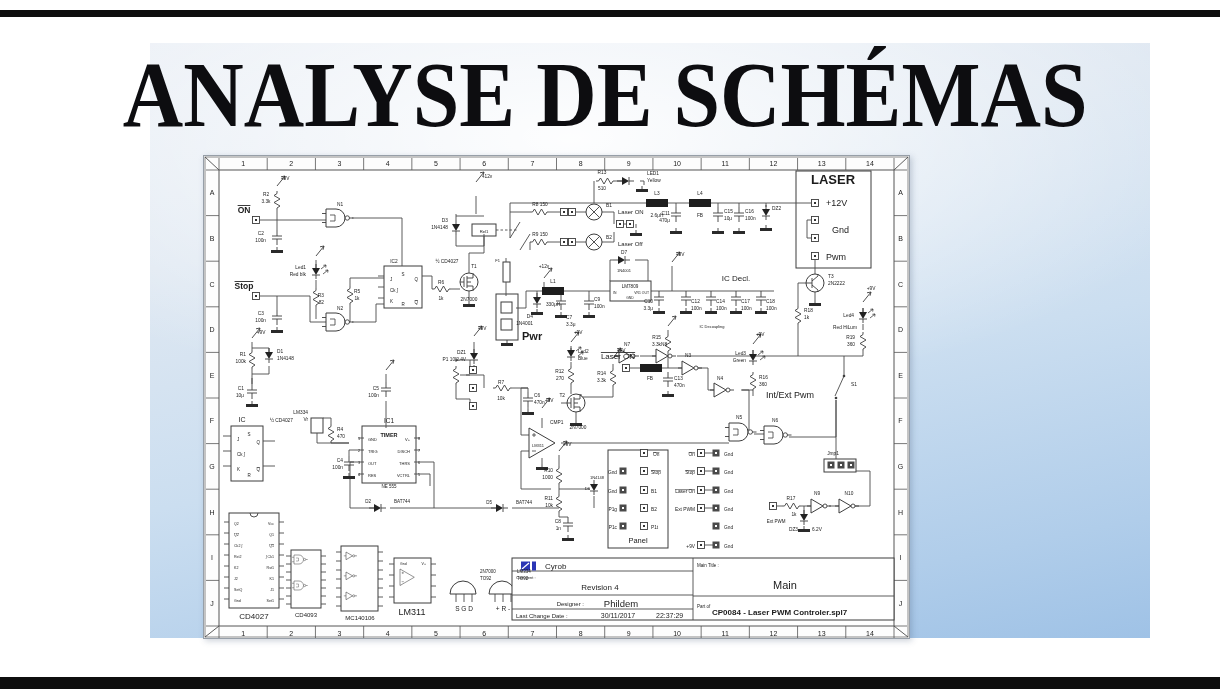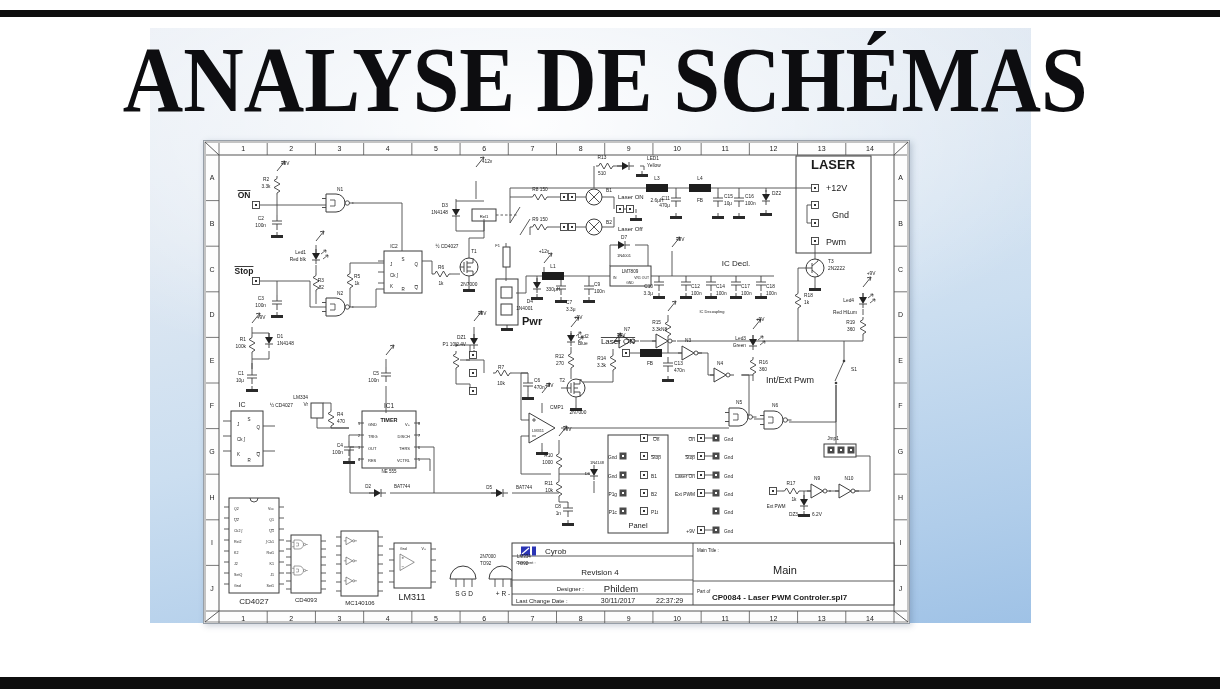--- a/index.html
+++ b/index.html
@@ -1,21 +1,21 @@
 <!DOCTYPE html>
 <html><head>
 <meta charset="utf-8">
 <style>
   html,body{margin:0;padding:0;background:#fff;}
   #stage{position:relative;width:1220px;height:695px;background:#fff;overflow:hidden;
          font-family:"Liberation Sans","DejaVu Sans",sans-serif;}
   .bar{position:absolute;left:0;width:1220px;background:#0e0e0e;}
   #bar-top{top:10px;height:7px;}
   #bar-bottom{top:677px;height:12px;}
-  #slide{position:absolute;left:150px;top:28px;width:881px;height:595px;
+  #slide{position:absolute;left:150px;top:43px;width:1000px;height:595px;
     background:
       radial-gradient(ellipse 120% 80% at 42% 16%, rgba(255,255,255,.95) 0%, rgba(255,255,255,0) 55%),
       linear-gradient(168deg,#e9eef5 0%,#dfe8f2 28%,#cbdef0 58%,#b0cdea 85%,#9fc2e6 100%);}
   #title{position:absolute;left:0;top:2px;width:909px;text-align:center;
     font-family:"Liberation Serif","DejaVu Serif",serif;font-weight:bold;
     font-size:79px;color:#0d0d10;letter-spacing:0px;white-space:nowrap;
     transform:scale(1.06,1.18);transform-origin:50% 20%;}
   #sheet{position:absolute;left:53px;top:112px;width:705px;height:482px;background:#fff;
     border:1px solid #979fa8;box-shadow:2px 2px 6px rgba(60,80,110,.25);}
   svg{display:block;}

